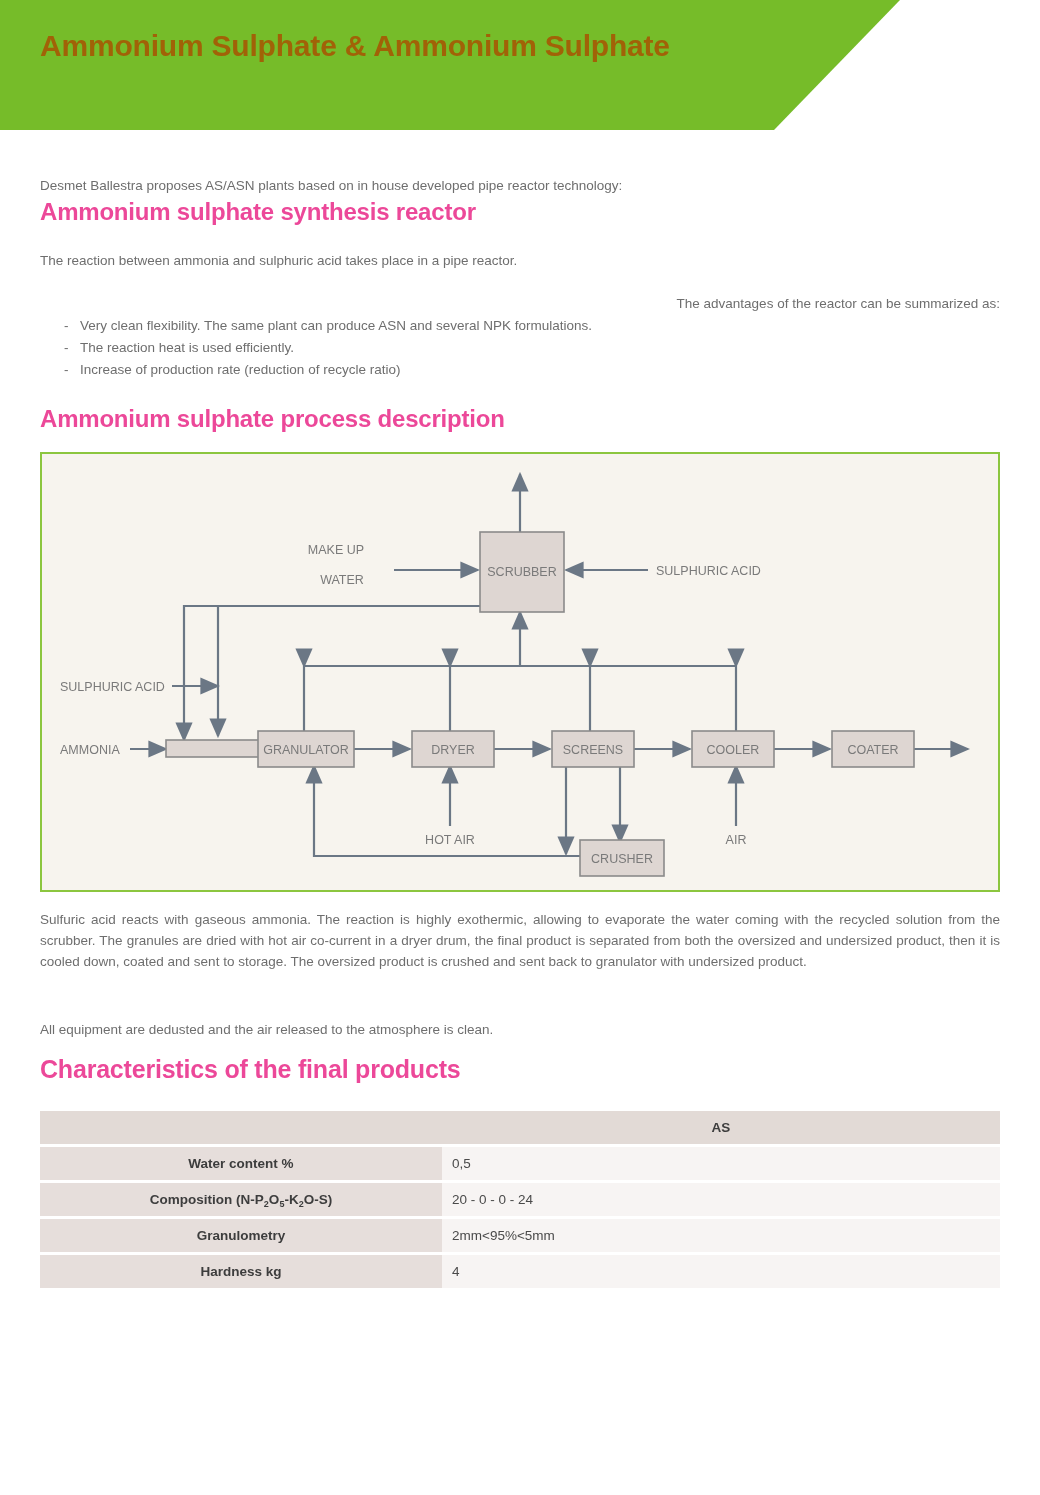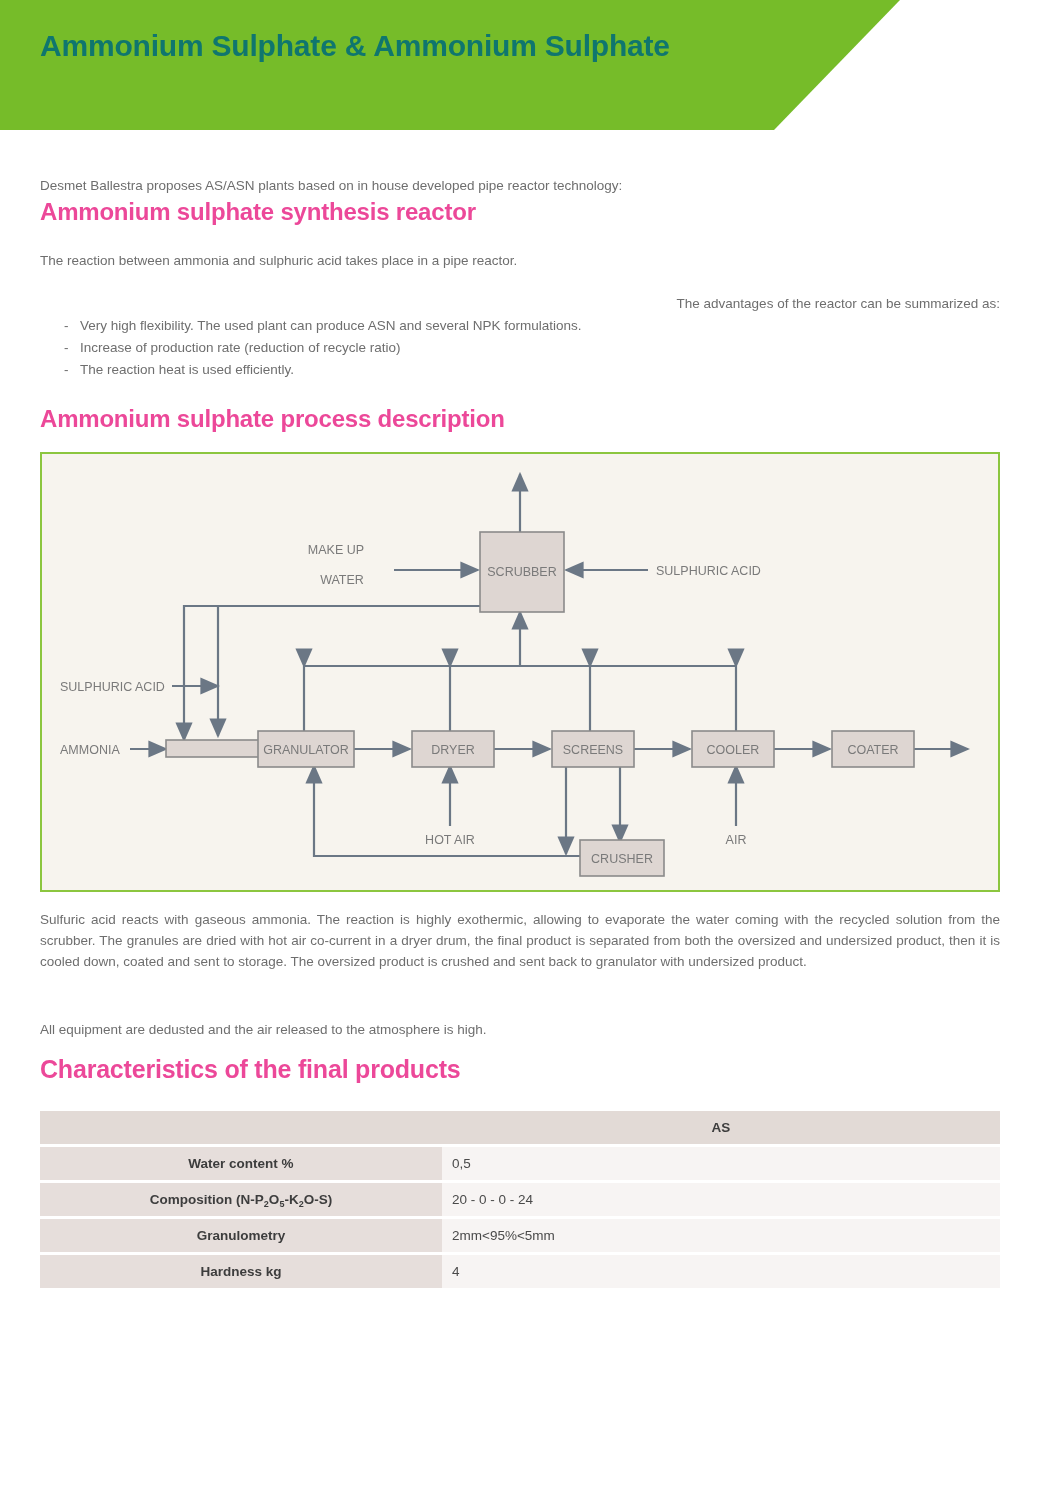--- a/index.html
+++ b/index.html
@@ -13,21 +13,21 @@
   
   .banner {
     position: absolute; left: 0; top: 0;
     width: 900px; height: 130px;
     background: #76bc29;
     clip-path: polygon(0 0, 100% 0, 86% 100%, 0 100%);
   }
   .banner-title {
     position: absolute; left: 40px; top: 26px;
     width: 790px;
-    color: #0f766e;
+    color: #a16207;
     font-size: 30px;
     font-weight: bold;
     line-height: 1.33;
     letter-spacing: -0.2px;
   }
 
   
   .content { position: absolute; left: 0; top: 0; width: 1040px; }
 
   .para {
@@ -117,23 +117,23 @@
 
   <p class="para" style="top:176px;">Desmet Ballestra proposes AS/ASN plants based on in house developed pipe reactor technology:</p>
 
   <h2 class="sec" style="top:198px;">Ammonium sulphate synthesis reactor</h2>
 
   <p class="para" style="top:251px;">The reaction between ammonia and sulphuric acid takes place in a pipe reactor.</p>
 
   <p class="para" style="top:294px;text-align:right;">The advantages of the reactor can be summarized as:</p>
 
   <ul class="bullets" style="top:315px;">
-    <li>Very high flexibility. The used plant can produce ASN and several NPK formulations.</li>
+    <li>Very clean flexibility. The same plant can produce ASN and several NPK formulations.</li>
+    <li>The reaction heat is used efficiently.</li>
     <li>Increase of production rate (reduction of recycle ratio)</li>
-    <li>The reaction heat is used efficiently.</li>
   </ul>
 
   <h2 class="sec" style="top:405px;">Ammonium sulphate process description</h2>
 
   <div class="diagram-frame">
     <svg class="dg" viewBox="0 0 956 436">
       <defs>
         <marker id="ah" markerWidth="9" markerHeight="9" refX="8" refY="4.5" orient="auto">
           <path d="M0,0.6 L9,4.5 L0,8.4 z" fill="#6b7785"></path>
         </marker>
@@ -205,21 +205,21 @@
         <text x="18" y="237" text-anchor="start">SULPHURIC ACID</text>
         <text x="18" y="300" text-anchor="start">AMMONIA</text>
         <text x="408" y="390" text-anchor="middle">HOT AIR</text>
         <text x="694" y="390" text-anchor="middle">AIR</text>
       </g>
     </svg>
   </div>
 
   <p class="para justify" style="top:910px;">Sulfuric acid reacts with gaseous ammonia. The reaction is highly exothermic, allowing to evaporate the water coming with the recycled solution from the scrubber. The granules are dried with hot air co-current in a dryer drum, the final product is separated from both the oversized and undersized product, then it is cooled down, coated and sent to storage. The oversized product is crushed and sent back to granulator with undersized product.</p>
 
-  <p class="para" style="top:1020px;">All equipment are dedusted and the air released to the atmosphere is high.</p>
+  <p class="para" style="top:1020px;">All equipment are dedusted and the air released to the atmosphere is clean.</p>
 
   <h2 class="sec" style="top:1055px; font-size:25px;">Characteristics of the final products</h2>
 
   <table class="tbl">
     <tbody>
         <tr class="hdr">
       <th class="lbl"></th>
       <th class="val">AS</th>
     </tr>
     <tr>

